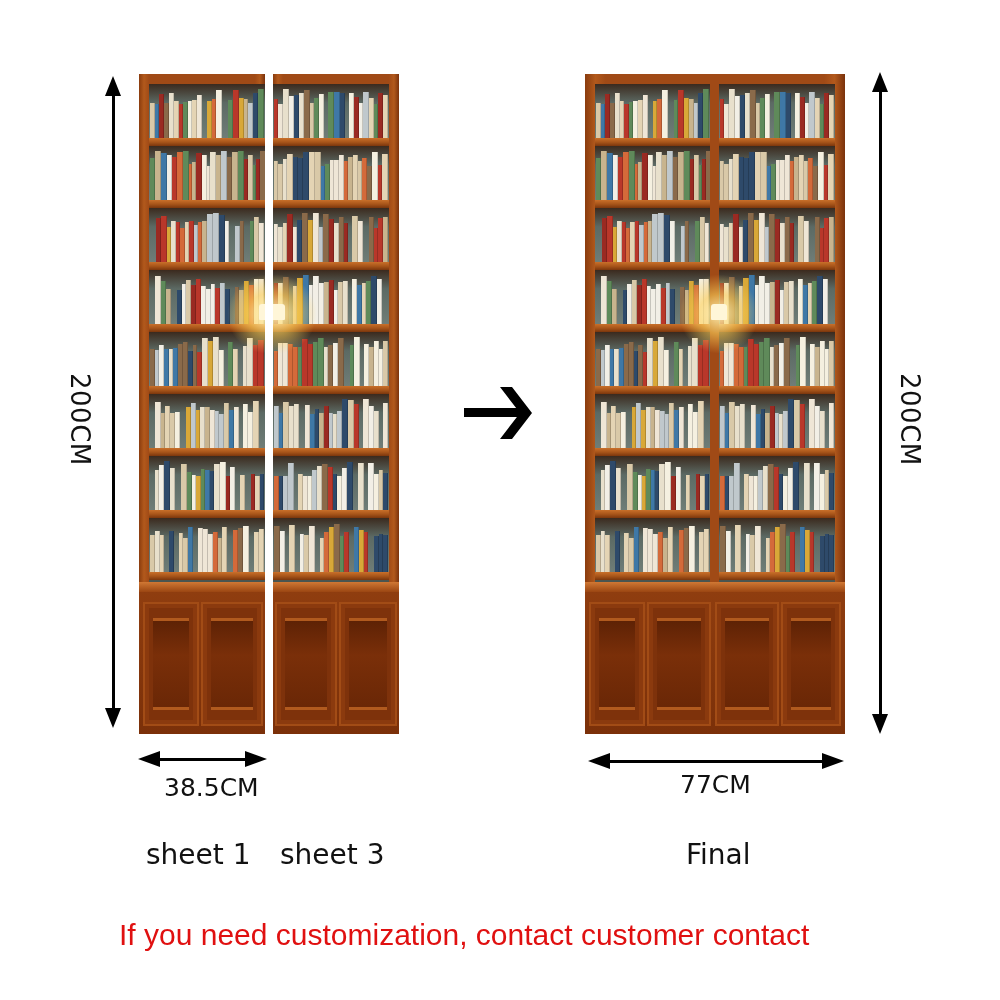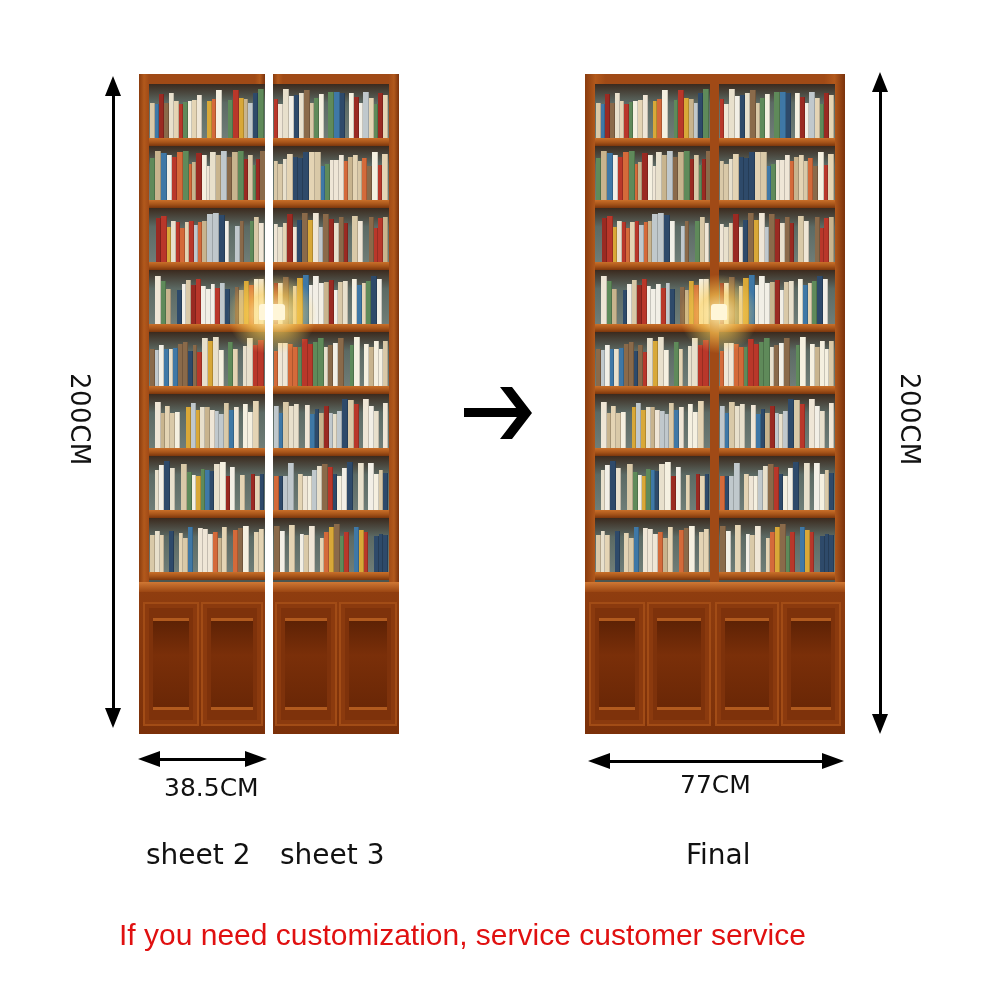--- a/index.html
+++ b/index.html
@@ -544,21 +544,21 @@
 <div class="tri-up" style="left:105px; top:76px;"></div>
 <div class="v-line" style="left:112px; top:92px; height:622px;"></div>
 <div class="tri-down" style="left:105px; top:708px;"></div>
 <div class="vlabel" style="left:38px; top:400px; width:84px; text-align:center;">200CM</div>
 
 <div class="tri-left" style="left:138px; top:751px;"></div>
 <div class="h-line" style="left:156px; top:758px; width:96px;"></div>
 <div class="tri-right" style="left:245px; top:751px;"></div>
 <div class="hlabel" style="left:164px; top:773px;">38.5CM</div>
 
-<div class="caption" style="left:146px; top:838px;">sheet 2</div>
+<div class="caption" style="left:146px; top:838px;">sheet 1</div>
 <div class="caption" style="left:280px; top:838px;">sheet 3</div>
 
 <svg class="big-arrow" style="left:460px; top:385px;" width="76" height="56" viewBox="0 0 76 56">
   <rect x="4" y="23" width="58" height="9" fill="#000"></rect>
   <polygon points="40,2 52,2 72,28 52,54 40,54 60,28" fill="#000"></polygon>
 </svg>
 
 <div class="bookcase" style="left:585px; top:74px; width:260px; height:660px;">
   <div class="case-frame"></div>
   <div class="interior" style="left:10px; width:115px; top:10px; height:500px;"></div>
@@ -1037,13 +1037,13 @@
 <div class="tri-down" style="left:872px; top:714px;"></div>
 <div class="vlabel" style="left:868px; top:400px; width:84px; text-align:center;">200CM</div>
 
 <div class="tri-left" style="left:588px; top:753px;"></div>
 <div class="h-line" style="left:606px; top:760px; width:222px;"></div>
 <div class="tri-right" style="left:822px; top:753px;"></div>
 <div class="hlabel" style="left:680px; top:770px;">77CM</div>
 
 <div class="caption" style="left:686px; top:838px;">Final</div>
 
-<div class="notice" style="left:119px; top:918px; color:#e01010;">If you need customization, service customer service</div>
+<div class="notice" style="left:119px; top:918px; color:#e01010;">If you need customization, contact customer contact</div>
 
 </body></html>

